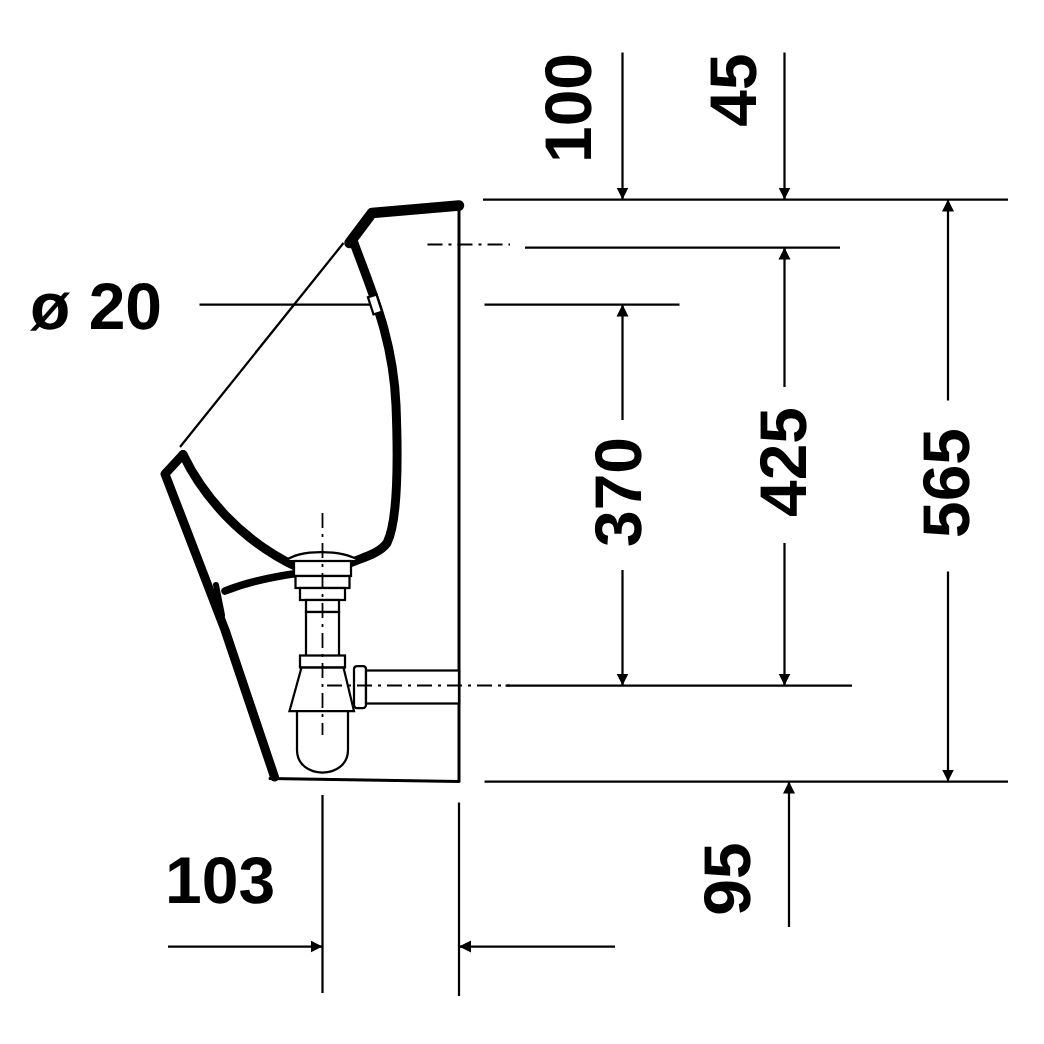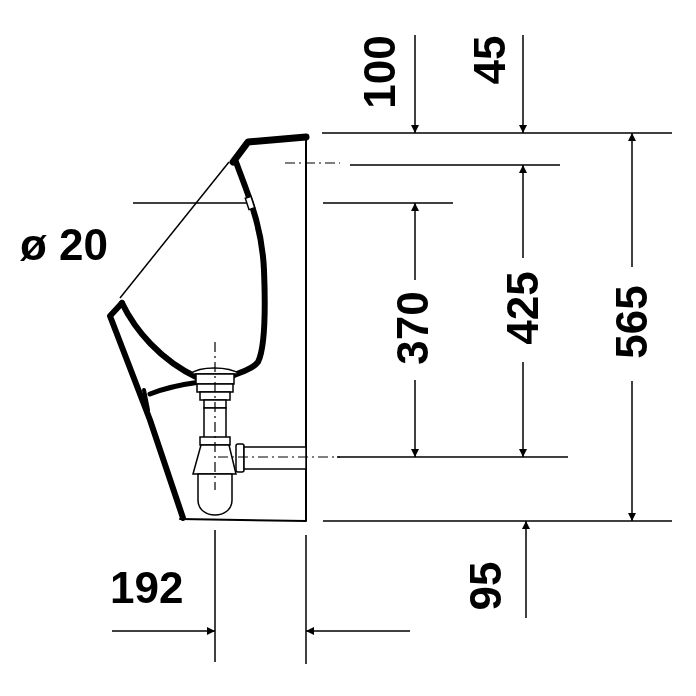--- a/index.html
+++ b/index.html
@@ -88,20 +88,20 @@
     <line x1="632" y1="381" x2="632" y2="521" marker-end="url(#arr)"></line>
 
     <line x1="526" y1="618" x2="526" y2="521" marker-end="url(#arr)"></line>
 
     <line x1="112" y1="631" x2="215" y2="631" marker-end="url(#arr)"></line>
 
     <line x1="410" y1="631" x2="306" y2="631" marker-end="url(#arr)"></line>
   </g>
 </svg>
 
-<div class="dim-label" style="left:20px; top:183px;margin-top:40px;">ø 20</div>
+<div class="dim-label" style="left:20px; top:183px;">ø 20</div>
 <div class="dim-label rot" style="left:340px; top:50px; width:80px; text-align:center;">100</div>
 <div class="dim-label rot" style="left:460px; top:38px; width:60px; text-align:center;">45</div>
 <div class="dim-label rot" style="left:373px; top:306px; width:80px; text-align:center;">370</div>
 <div class="dim-label rot" style="left:483px; top:286px; width:80px; text-align:center;">425</div>
 <div class="dim-label rot" style="left:592px; top:300px; width:80px; text-align:center;">565</div>
 <div class="dim-label rot" style="left:456px; top:564px; width:60px; text-align:center;">95</div>
-<div class="dim-label" style="left:110px; top:566px;">192</div>
+<div class="dim-label" style="left:110px; top:566px;">103</div>
 
 </body></html>

